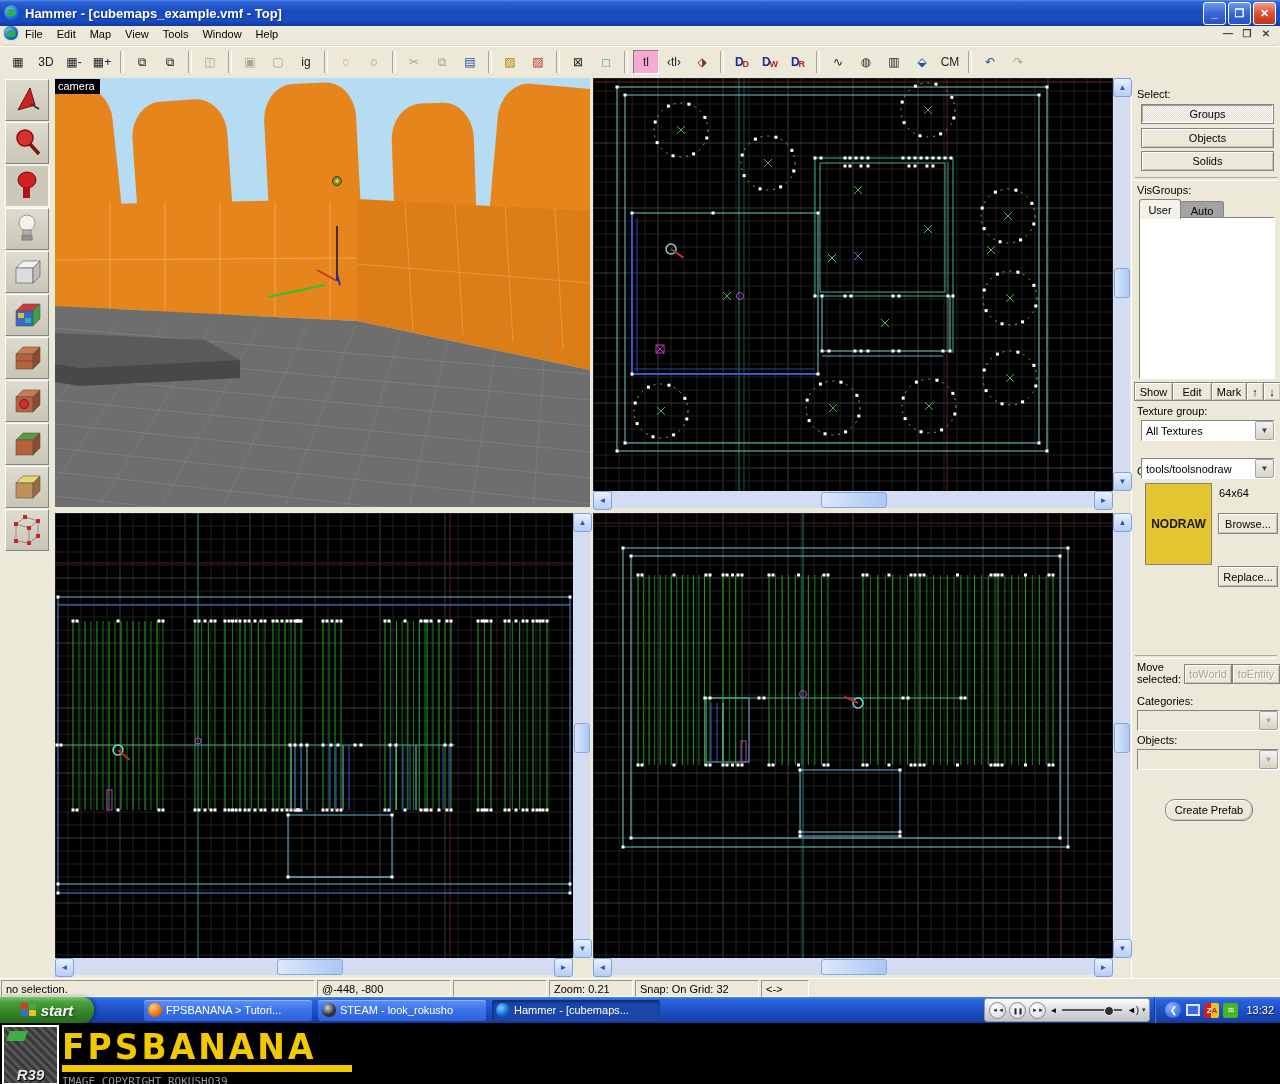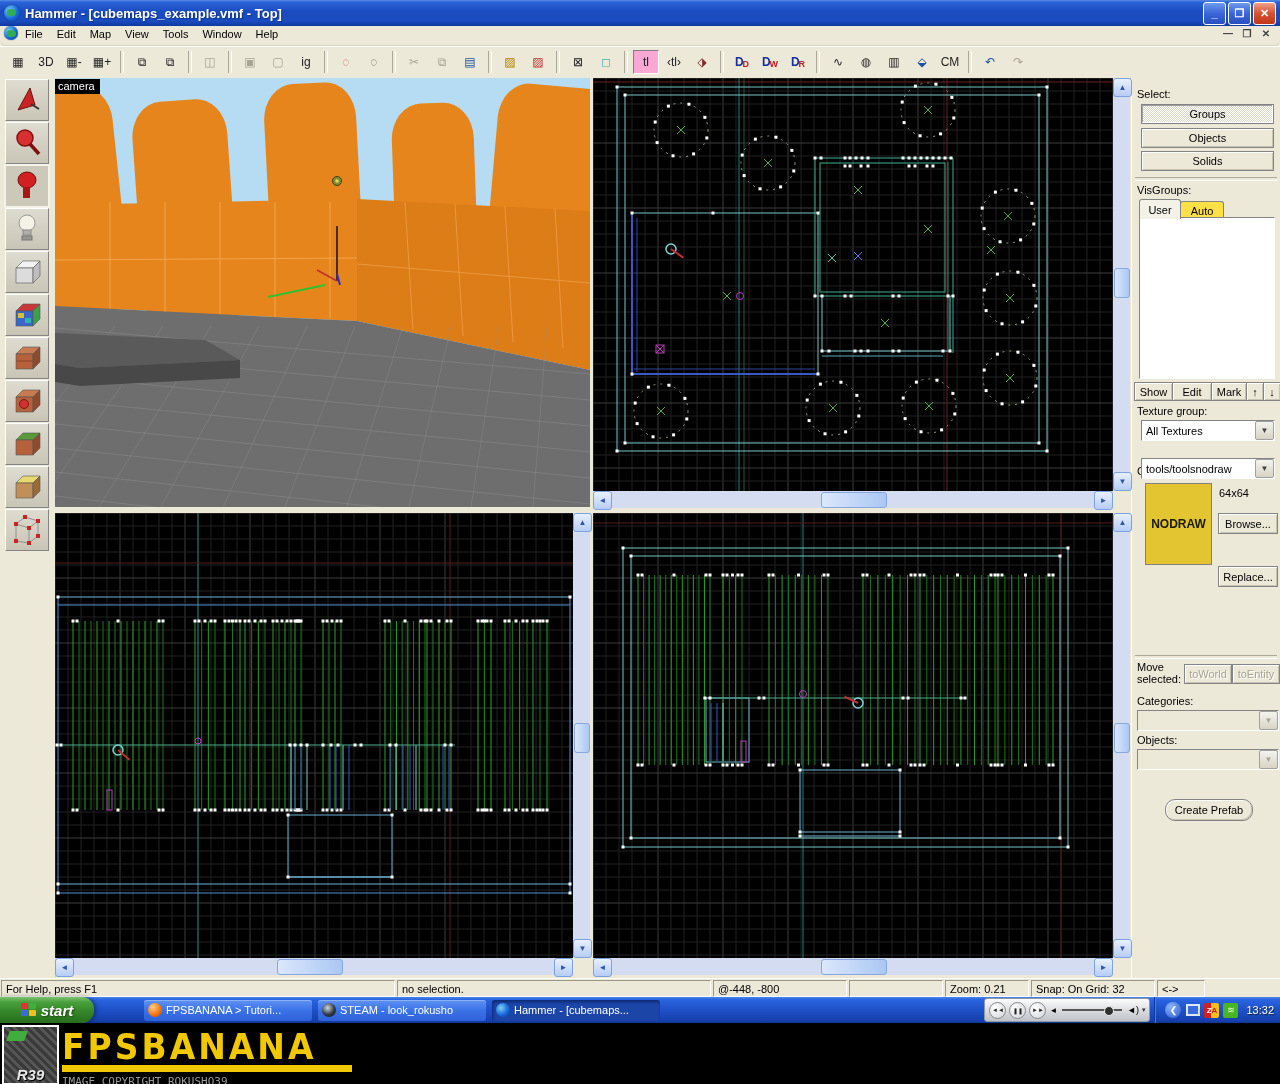--- a/index.html
+++ b/index.html
@@ -57,21 +57,21 @@
     border-left:1px solid #fff;}
   .rp-label{position:absolute;left:5px;}
   .btn{position:absolute;background:#ece9d8;border:1px solid #848484;
     box-shadow:inset 1px 1px 0 #fff,inset -1px -1px 0 #c8c4b4;
     display:flex;align-items:center;justify-content:center;font-size:11px;}
   .btn.toggled{background-image:repeating-conic-gradient(#fff 0 25%,#dcd8c8 0 50%);background-size:2px 2px;
     border-color:#848484;box-shadow:inset -1px -1px 0 #fff,inset 1px 1px 0 #a0a0a0;}
   .btn.disabled{color:#a8a494;text-shadow:1px 1px 0 #fff;}
   .groove{position:absolute;left:3px;width:142px;height:2px;border-top:1px solid #aca899;border-bottom:1px solid #fff;}
   .tab{position:absolute;border:1px solid #848484;border-bottom:none;border-radius:3px 3px 0 0;
-    background:#fde047;display:flex;align-items:center;justify-content:center;}
+    background:#a3a3a3;display:flex;align-items:center;justify-content:center;}
   .listbox{position:absolute;background:#fff;border:1px solid;border-color:#848484 #fff #fff #848484;}
   .combo{position:absolute;height:19px;background:#fff;border:1px solid;border-color:#848484 #fff #fff #848484;
     display:flex;align-items:center;}
   .combo .val{flex:1;padding-left:4px;white-space:nowrap;overflow:hidden;}
   .combo .arrow{width:17px;height:17px;background:linear-gradient(180deg,#f4f3ee,#d8d4c4);
     border:1px solid #a0a0a0;border-radius:2px;display:flex;align-items:center;justify-content:center;
     font-size:8px;color:#404040;}
   .combo.disabled{background:#ece9d8;}
   .combo.disabled .arrow{color:#a8a494;}
   #nodraw{position:absolute;background:#e3c531;border:1px solid #808080;display:flex;align-items:center;justify-content:center;
@@ -1223,21 +1223,20 @@
     </div>
     <span class="rp-label" style="top:656px;">Objects:</span>
     <div class="combo disabled" style="left:5px;top:671px;width:140px;">
       <span class="val"></span>
         <span class="arrow">▼</span>
     </div>
     <div class="btn" style="left:33px;top:721px;width:86px;height:20px;border-radius:10px;">Create Prefab</div>
   </div>
 
   <div id="statusbar" class="abs">
-      <div class="status-seg" style="width: 388px;">For Help, press F1</div>
       <div class="status-seg" style="width: 308px;">no selection.</div>
       <div class="status-seg" style="width: 128px;">@-448, -800</div>
       <div class="status-seg" style="width: 88px;"></div>
       <div class="status-seg" style="width: 78px;">Zoom: 0.21</div>
       <div class="status-seg" style="width: 118px;">Snap: On Grid: 32</div>
       <div class="status-seg" style="width: 42px;">&lt;-&gt;</div>
     </div>
 
   <div id="taskbar" class="abs">
     <div id="startbtn">

